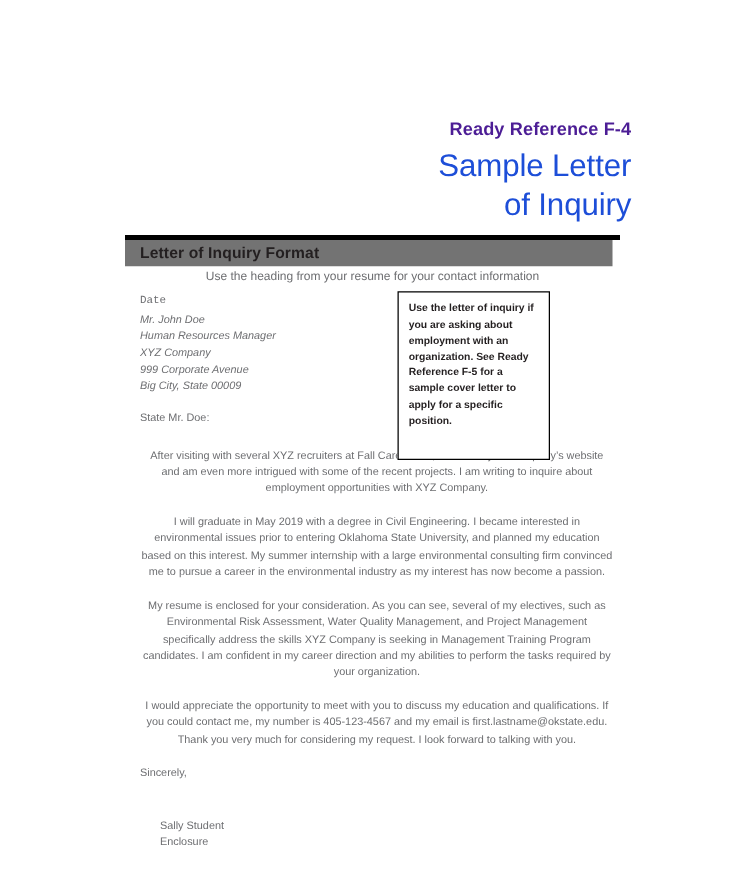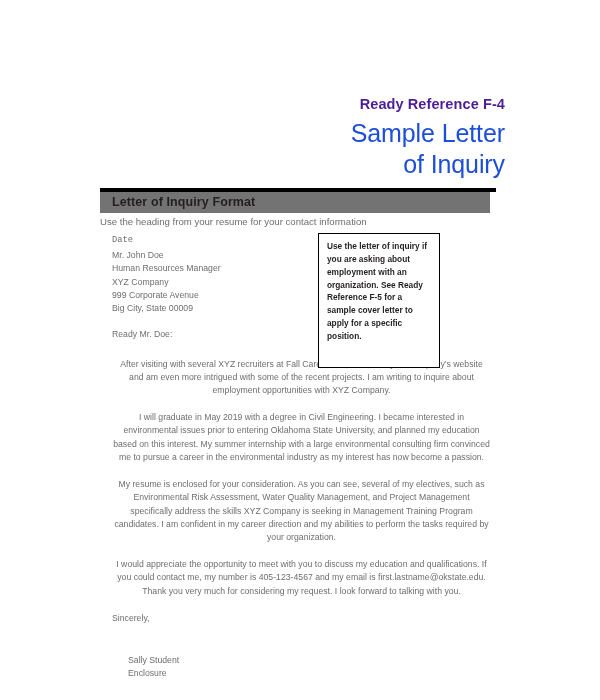--- a/index.html
+++ b/index.html
@@ -74,21 +74,21 @@
     font-weight: 700;
     color: #231f20;
     letter-spacing: 0.1px;
   }
 
   .subtitle {
     position: absolute;
     left: 100px;
     top: 216px;
     width: 396px;
-    text-align: left;
+    text-align: center;
     font-size: 9.6px;
     color: #6d6e71;
   }
 
   
   .letter {
     position: absolute;
     left: 112px;
     top: 234px;
     width: 390px;
@@ -96,21 +96,21 @@
     line-height: 1.52;
     color: #6d6e71;
   }
   .letter .date-line {
     margin: 0 0 2px 0;
     font-family: Liberation Mono, monospace;
   }
   .addr {
     margin: 0 0 13px 0;
   }
-  .addr div { white-space: nowrap; }
+  .addr div { white-space: nowrap; font-style: italic; }
   .salutation {
     margin: 0 0 16px 0;
   }
   .para {
     margin: 0 0 14px 0;
     width: 379px;
     text-align: center;
   }
   .closing {
     margin: 6px 0 0 0;
@@ -160,21 +160,21 @@
     <p class="date-line">Date</p>
 
     <div class="addr">
       <div>Mr. John Doe</div>
       <div>Human Resources Manager</div>
       <div>XYZ Company</div>
       <div>999 Corporate Avenue</div>
       <div>Big City, State 00009</div>
     </div>
 
-    <p class="salutation">Ready Mr. Doe:</p>
+    <p class="salutation">State Mr. Doe:</p>
 
     <p class="para">After visiting with several XYZ recruiters at Fall Career Fair, I checked your company’s website and am even more intrigued with some of the recent projects. I am writing to inquire about employment opportunities with XYZ Company.</p>
     <p class="para">I will graduate in May 2019 with a degree in Civil Engineering. I became interested in environmental issues prior to entering Oklahoma State University, and planned my education based on this interest. My summer internship with a large environmental consulting firm convinced me to pursue a career in the environmental industry as my interest has now become a passion.</p>
     <p class="para">My resume is enclosed for your consideration.  As you can see, several of my electives, such as Environmental Risk Assessment, Water Quality Management, and Project Management specifically address the skills XYZ Company is seeking in Management Training Program candidates. I am confident in my career direction and my abilities to perform the tasks required by your organization.</p>
     <p class="para">I would appreciate the opportunity to meet with you to discuss my education and qualifications. If you could contact me, my number is 405-123-4567 and my email is first.lastname@okstate.edu. Thank you very much for considering my request. I look forward to talking with you.</p>
 
     <p class="closing">Sincerely,</p>
 
     <div class="sig">
       <div>Sally Student</div>

